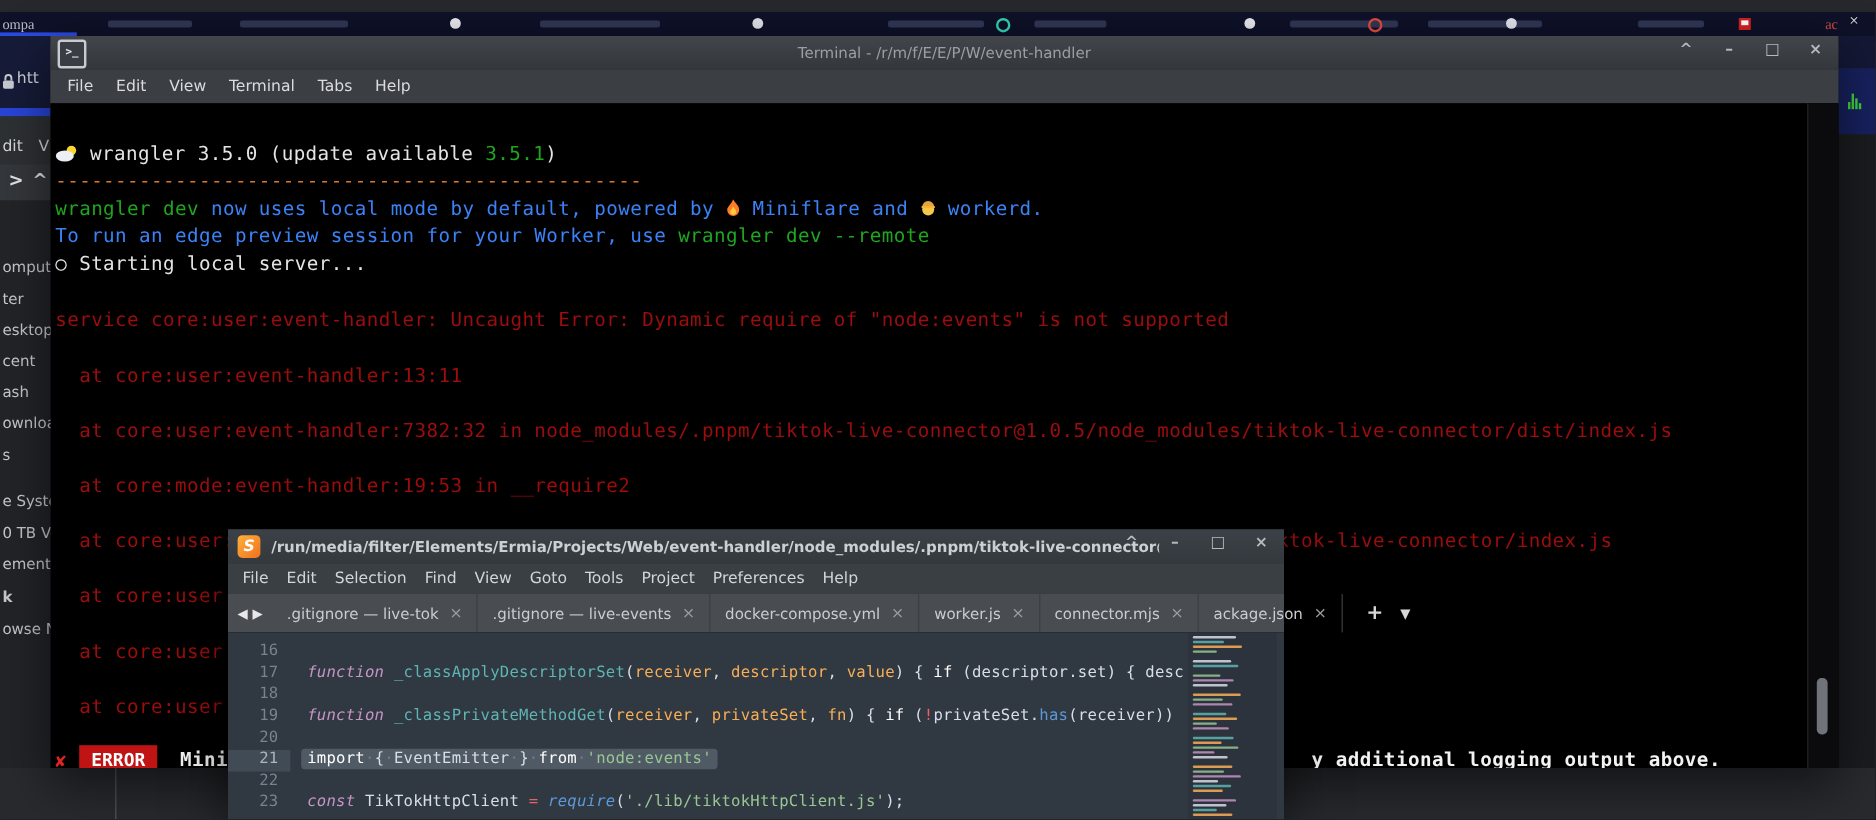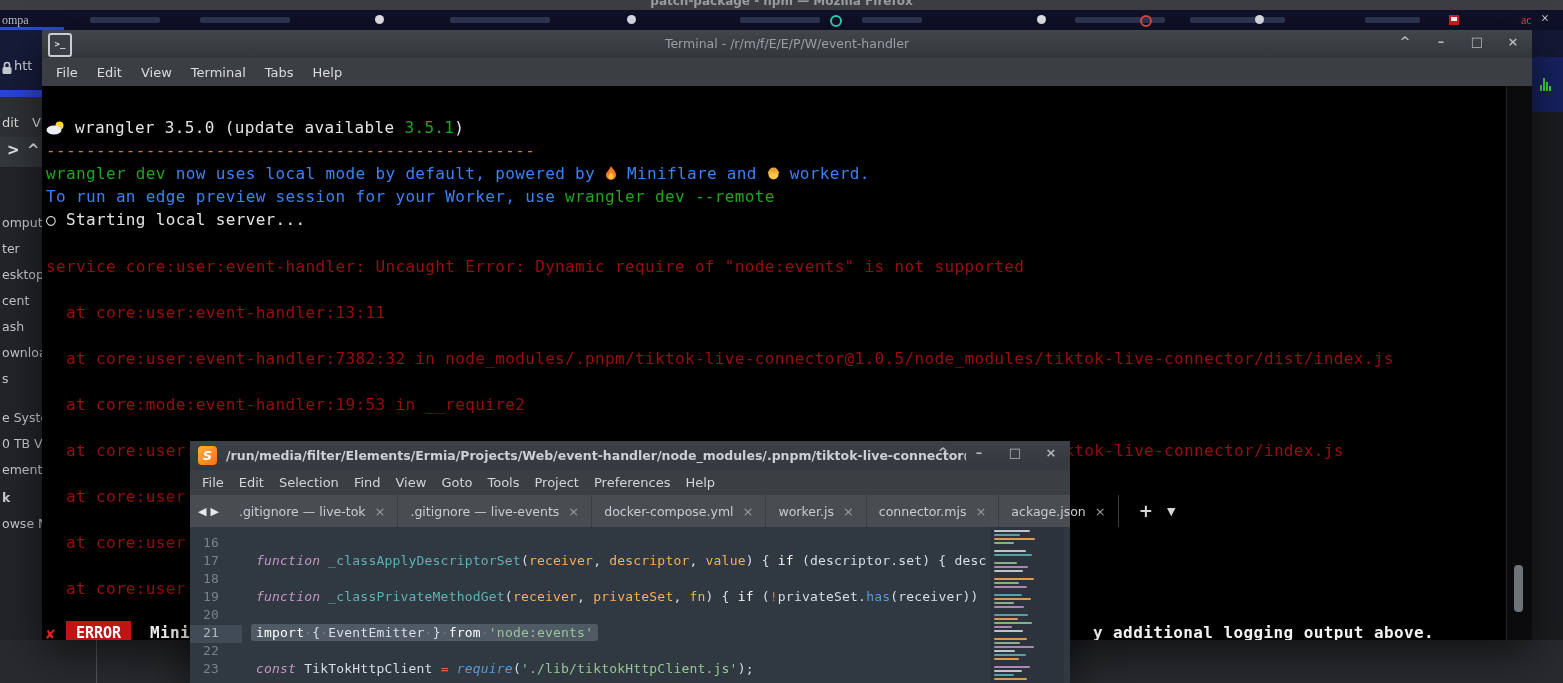--- a/index.html
+++ b/index.html
@@ -98,39 +98,36 @@
   #tab-arrows{display:flex;align-items:center;gap:4px;padding:0 8px;color:#e6e8ea;font-size:11px;}
   .subl-tab{display:flex;align-items:center;gap:9px;padding:0 12px;border-right:1px solid #3b3f44;
     font-size:12.5px;color:#c9ccd0;white-space:nowrap;cursor:default;}
   .subl-tab .tclose{color:#9a9da1;font-size:13px;}
   #tab-scrollhint{width:4px;height:18px;background:#c8cbce;border-radius:2px;align-self:center;margin-left:6px;}
   #tab-plus{align-self:center;margin-left:14px;color:#d5d7d9;font-size:17px;font-weight:bold;}
   #tab-overflow{align-self:center;margin-left:14px;margin-right:10px;color:#d5d7d9;font-size:11px;}
   #subl-content{position:absolute;left:0;top:86px;width:100%;height:156px;background:#303841;overflow:hidden;}
   .code-row{position:absolute;left:0;width:100%;height:18px;font-family:"DejaVu Sans Mono",monospace;
     font-size:13px;letter-spacing:.2px;white-space:pre;}
-  .gut{position:absolute;left:0;top:0;width:52px;height:18px;text-align:center;color:#79838e;
+  .gut{position:absolute;left:0;top:0;width:52px;height:18px;text-align:right;color:#79838e;
     padding-right:10px;box-sizing:border-box;}
   .gut.hl{background:#414b56;color:#aeb6bf;}
   .code-txt{position:absolute;left:66px;top:0;}
   .selbox{background:#4f5a64;border-radius:3px;padding:1px 5px;margin-left:-5px;}
   .tk-pl{color:#d8dee9}.tk-kw{color:#ffffff}.tk-kwit{color:#c695c6;font-style:italic}
   .tk-fn{color:#5fb4b4}.tk-fnb{color:#5c99d6}.tk-fnbit{color:#5c99d6;font-style:italic}
   .tk-prm{color:#f9ae58}.tk-str{color:#99c794}.tk-op{color:#ec5f66}.tk-dot{color:#727d88}
   #subl-minimap{position:absolute;right:6px;top:0;width:74px;height:156px;background:#2c333c;}
   .mm-row{position:absolute;left:4px;height:2px;border-radius:1px;opacity:.85;}
 </style>
 </head>
 <body>
 
 <div id="screen">
 
-  <div class="abs" id="ff-titlebar">
-    <div id="ff-title">patch-package - npm — Mozilla Firefox</div>
-  </div>
 
   <div class="abs" id="ff-tabbar">
     <span id="ff-tab-left">ompa</span>
     <span id="ff-tab-underline"></span>
     <span id="ff-tab-right">ac</span>
     <span id="ff-tab-close">×</span>
     <span id="ff-tab-deco"><span class="deco-bar" style="left: 90px; width: 70px;"></span><span class="deco-bar" style="left: 200px; width: 90px;"></span><span class="deco-bar" style="left: 450px; width: 100px;"></span><span class="deco-bar" style="left: 740px; width: 80px;"></span><span class="deco-bar" style="left: 862px; width: 60px;"></span><span class="deco-bar" style="left: 1075px; width: 90px;"></span><span class="deco-bar" style="left: 1190px; width: 95px;"></span><span class="deco-bar" style="left: 1365px; width: 55px;"></span><span class="deco-dot" style="left: 375px; background: rgb(232, 232, 236);"></span><span class="deco-dot" style="left: 627px; background: rgb(223, 226, 232);"></span><span class="deco-dot" style="left: 1037px; background: rgb(232, 232, 236);"></span><span class="deco-dot" style="left: 1255px; background: rgb(223, 227, 234);"></span><span class="deco-ring" style="left: 830px; border-color: rgb(53, 208, 180);"></span><span class="deco-ring" style="left: 1140px; border-color: rgb(224, 73, 63);"></span><span class="deco-sq" style="left: 1449px;">
           <span></span>
         </span></span>
   </div>

